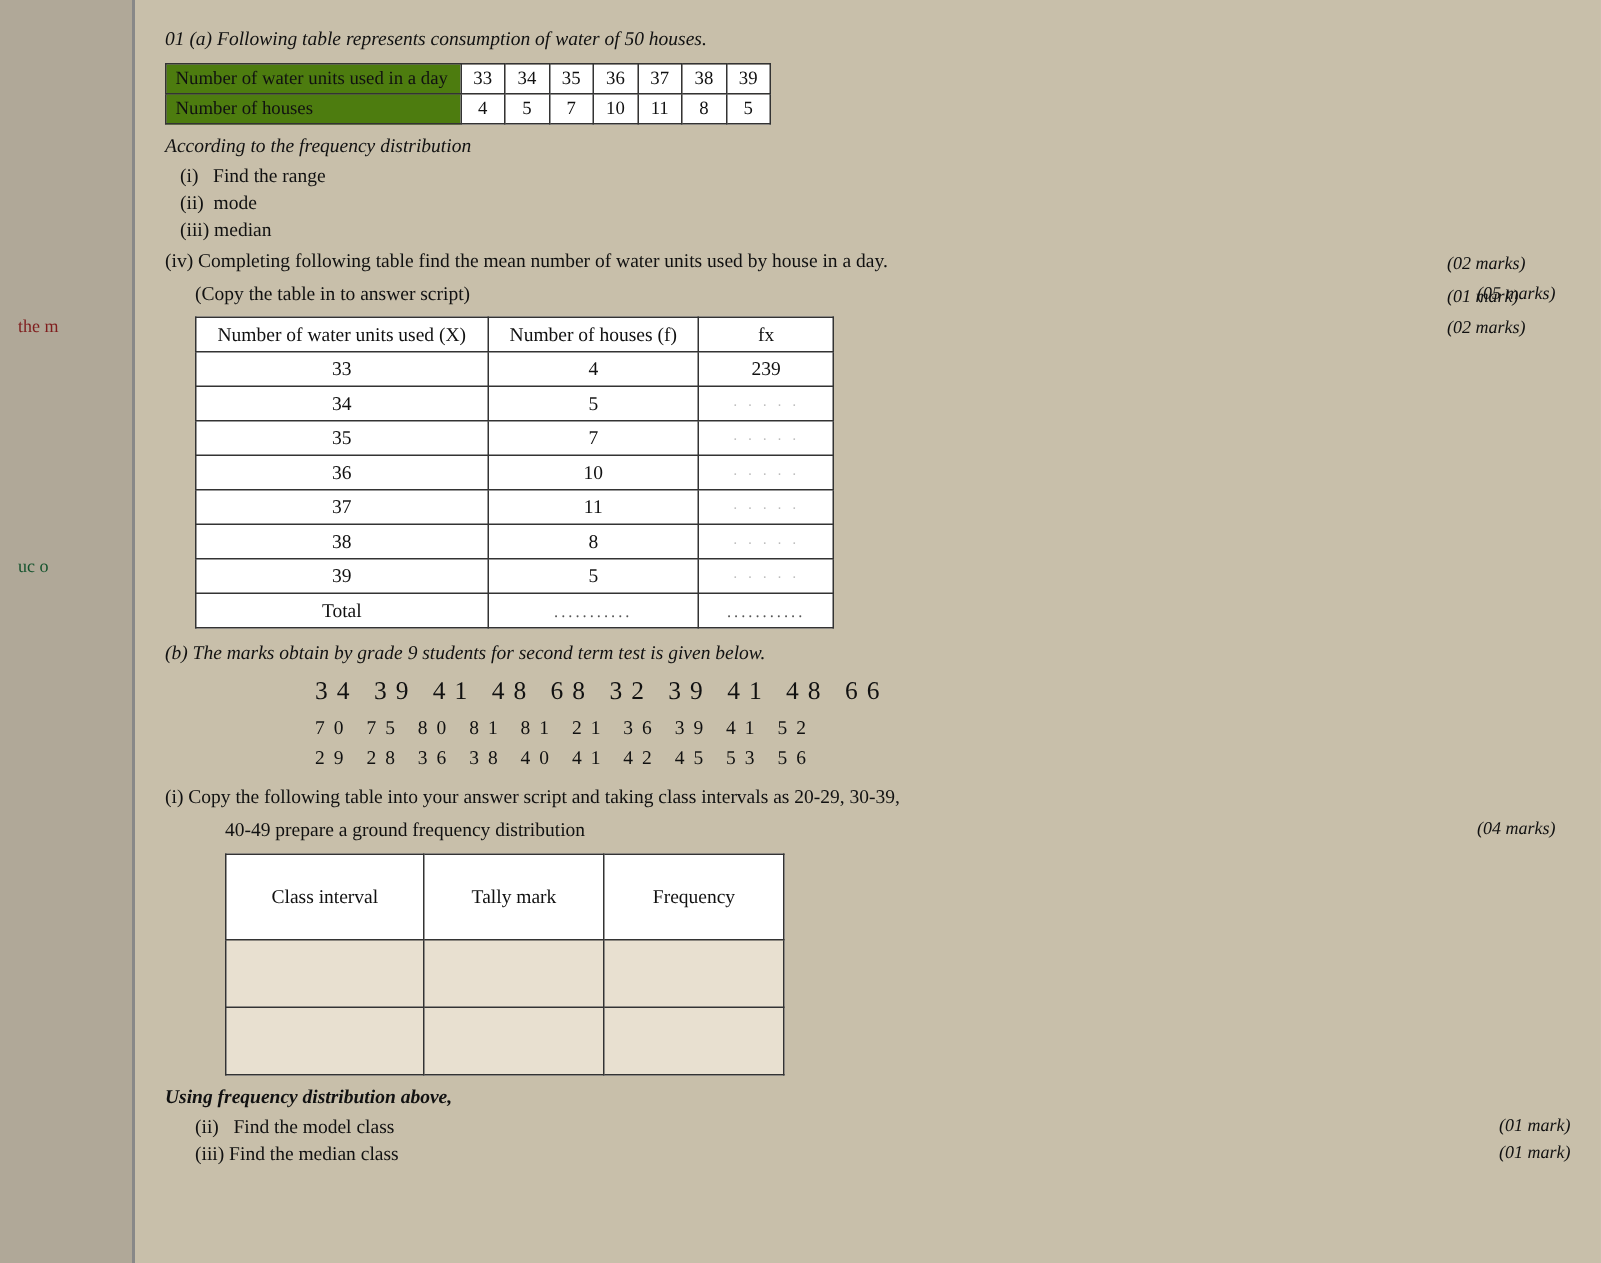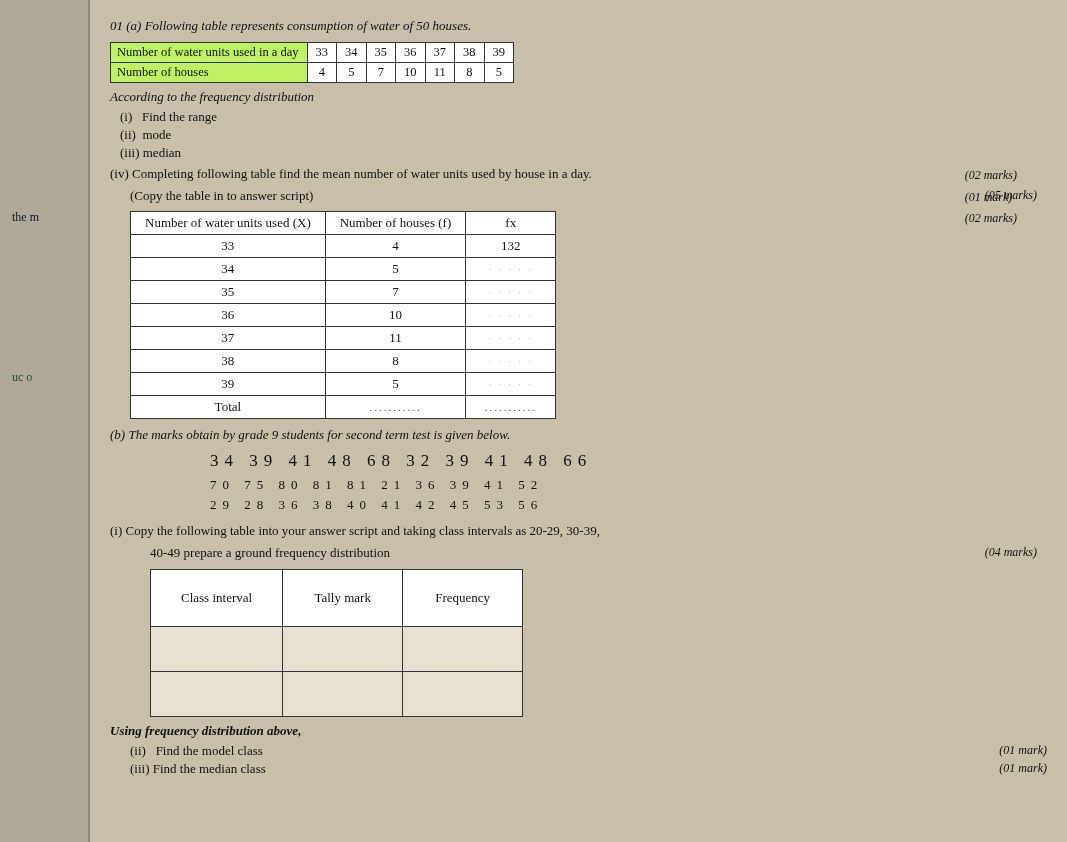--- a/index.html
+++ b/index.html
@@ -28,21 +28,21 @@
       height: 100%;
       background: #b0a898;
       border-right: 2px solid #888;
     }
 
     .left-label-them {
       position: absolute;
       left: 12px;
       top: 210px;
       font-size: 12px;
-      color: #0f172a;
+      color: #7f1d1d;
       writing-mode: horizontal-tb;
     }
 
     .left-label-uco {
       position: absolute;
       left: 12px;
       top: 370px;
       font-size: 12px;
       color: #14532d;
     }
@@ -76,21 +76,21 @@
       border: 1.5px solid #333;
       padding: 2px 8px;
       font-size: 12.5px;
       text-align: center;
       white-space: nowrap;
     }
 
     .top-table .label-cell {
       text-align: left;
       padding-left: 6px;
-      background: #bef264;
+      background: #4d7c0f;
     }
 
     .top-table .data-cell {
       background: #fff;
       min-width: 28px;
     }
 
     .freq-dist-label {
       font-size: 13px;
       margin: 6px 0 4px 0;
@@ -296,21 +296,21 @@
       <tr>
         <th>Number of water units used (X)</th>
         <th>Number of houses (f)</th>
         <th class="fx-col">fx</th>
       </tr>
     </thead>
     <tbody id="main-table-body">
     <tr>
           <td>33</td>
           <td>4</td>
-          <td class="fx-col">132</td>
+          <td class="fx-col">239</td>
         </tr>
         <tr>
           <td>34</td>
           <td>5</td>
           <td class="fx-col"><span class="dotted-val" style="color:#bbb; font-size:10px;">· · · · ·</span></td>
         </tr>
         <tr>
           <td>35</td>
           <td>7</td>
           <td class="fx-col"><span class="dotted-val" style="color:#bbb; font-size:10px;">· · · · ·</span></td>

